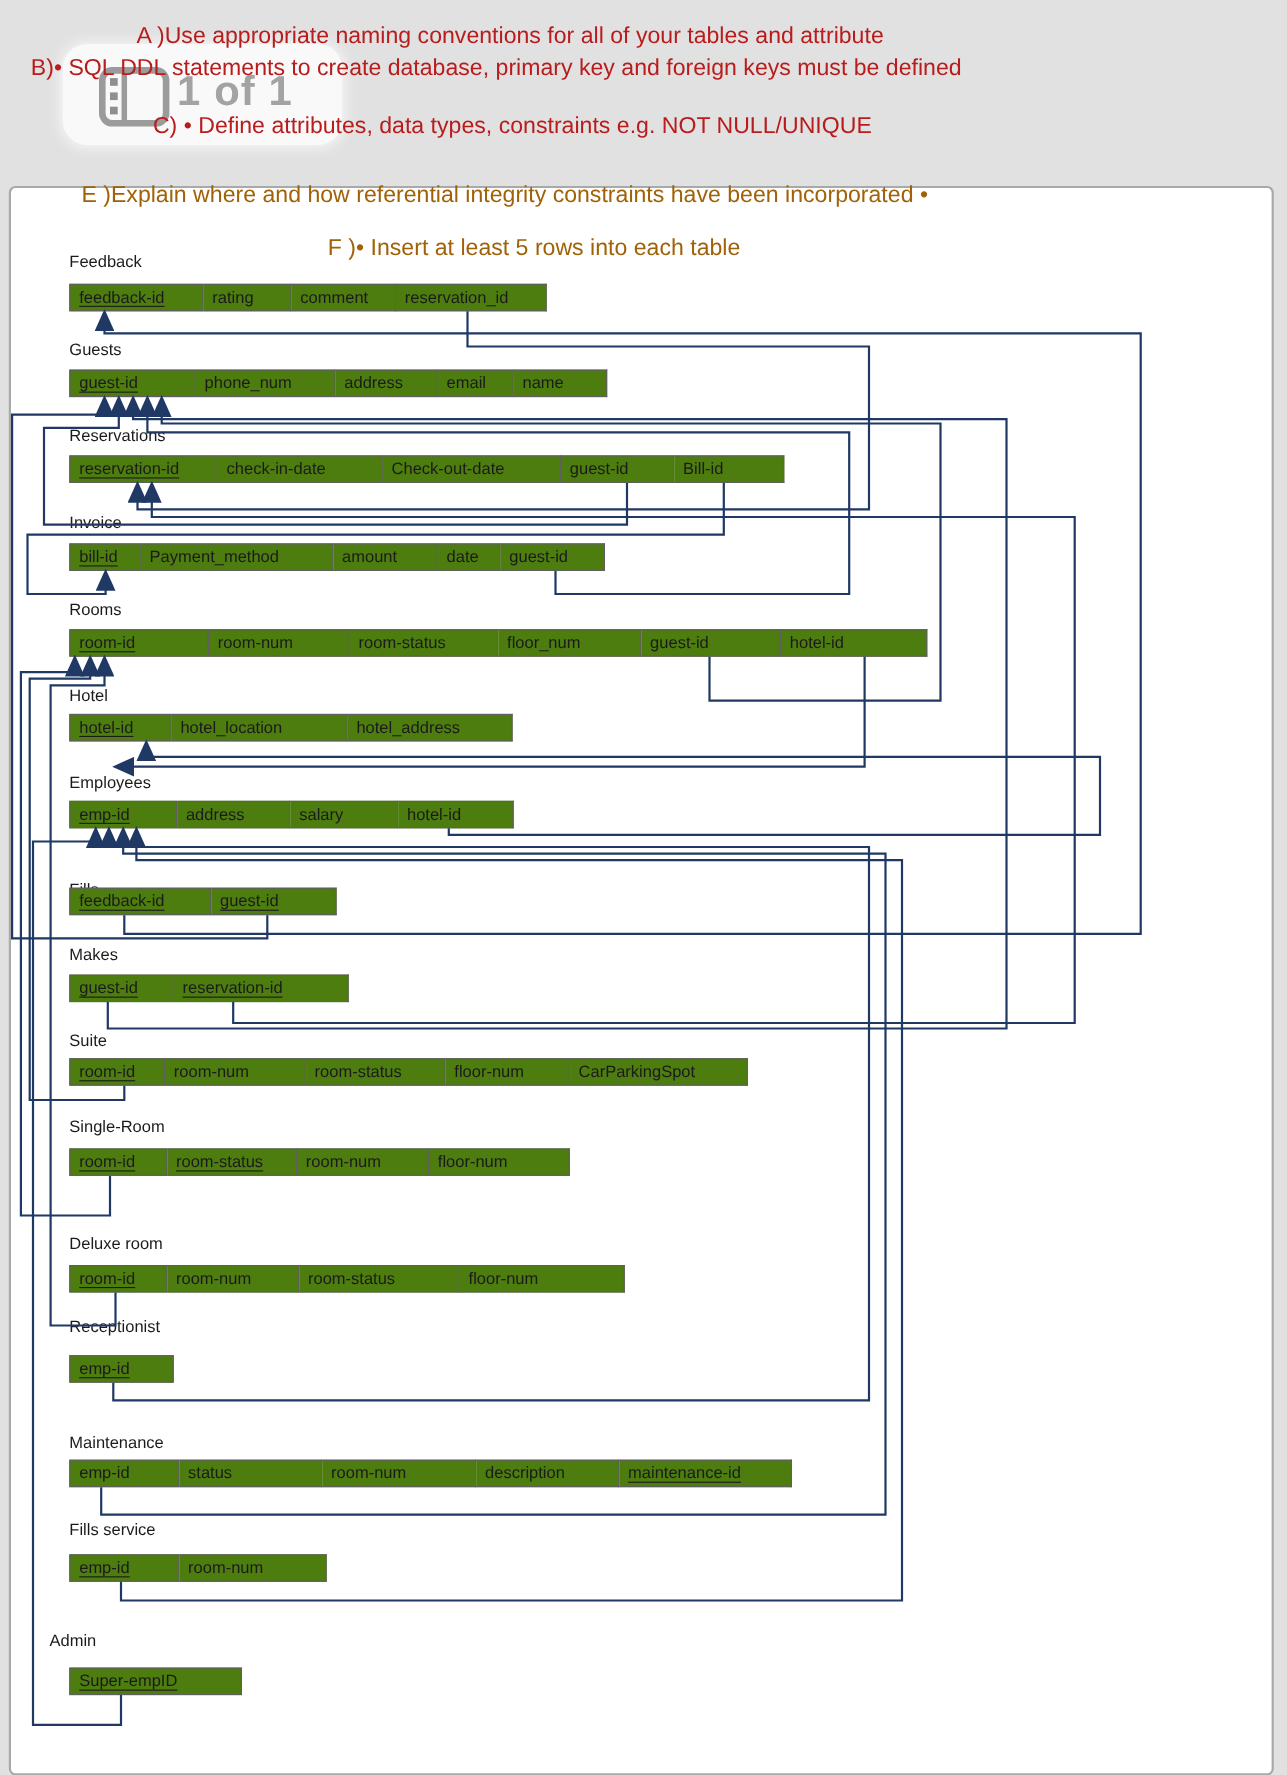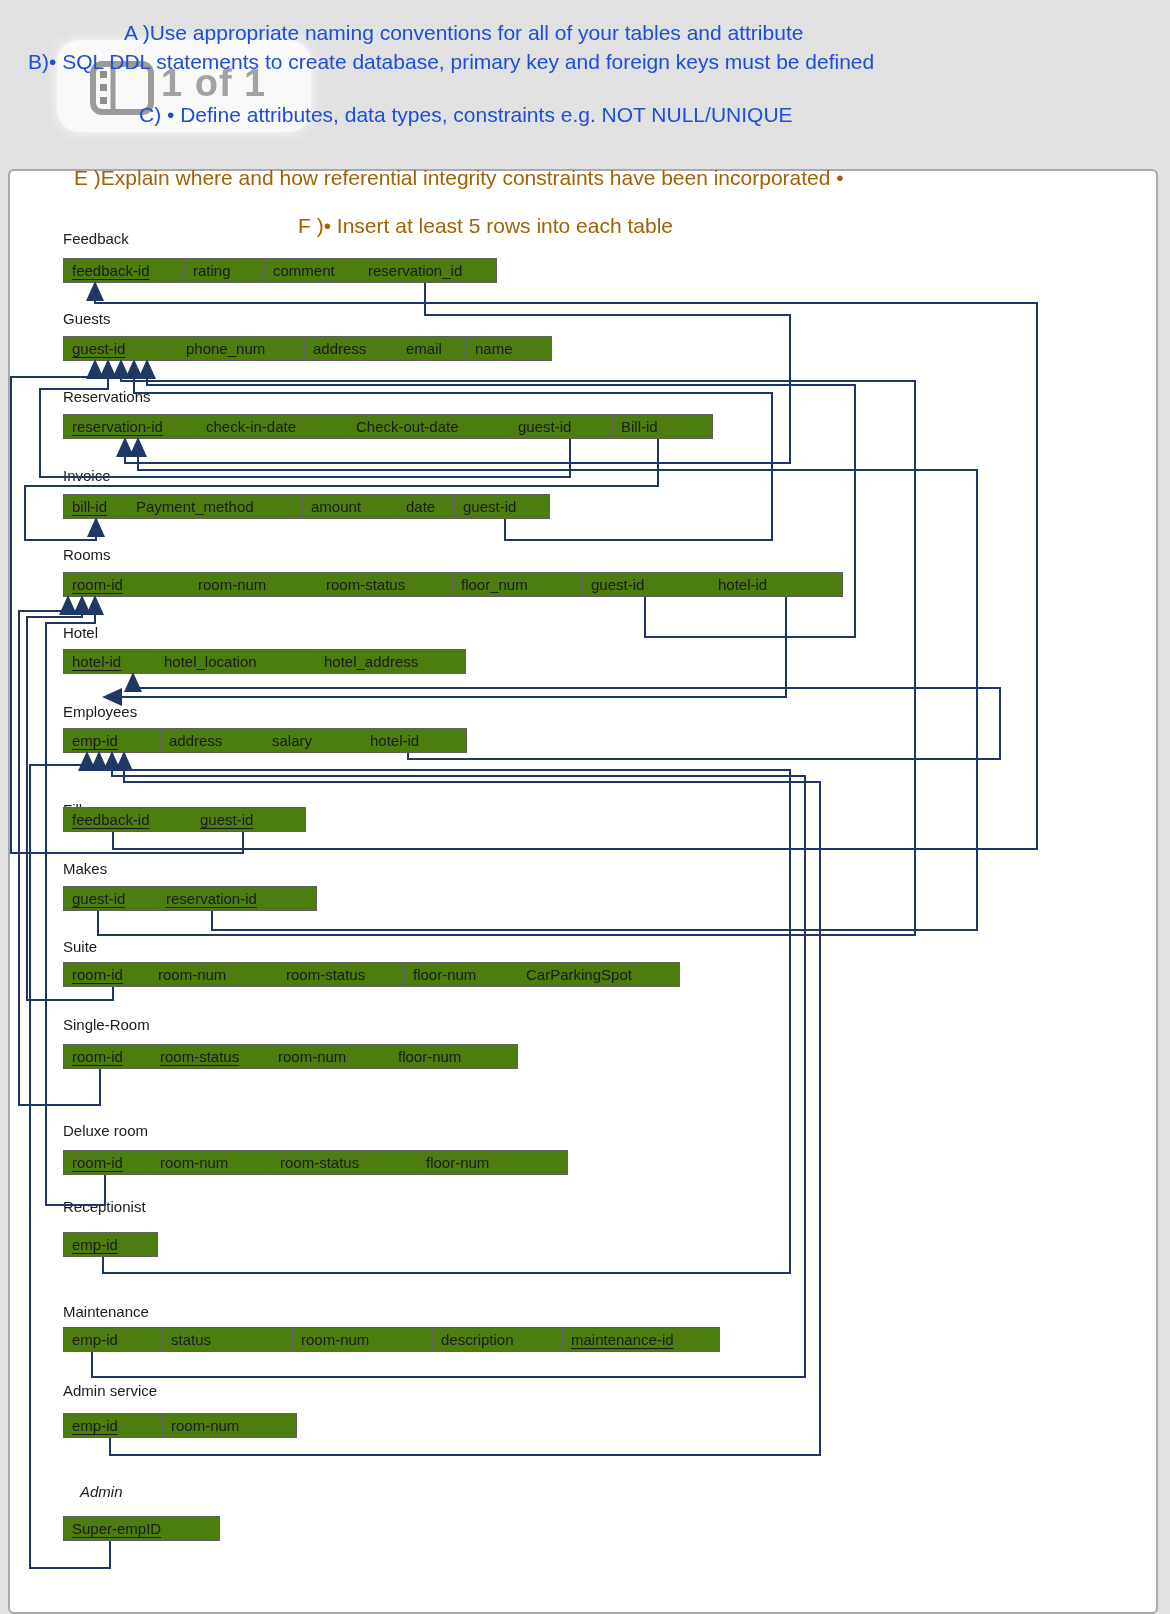--- a/index.html
+++ b/index.html
@@ -3,21 +3,21 @@
 <meta charset="utf-8">
 <style>
   html,body{margin:0;padding:0;}
   body{
     width:1170px;height:1614px;position:relative;overflow:hidden;
     background:#e1e1e1;
     font-family:"Liberation Sans","DejaVu Sans",sans-serif;
     color:#1b1b1b;
   }
   
-  .hline{position:absolute;font-size:21px;color:#1d4ed8;white-space:nowrap;z-index:3;}
+  .hline{position:absolute;font-size:21px;color:#b91c1c;white-space:nowrap;z-index:3;}
   #badge{
     position:absolute;left:57px;top:40px;width:254px;height:92px;
     background:rgba(255,255,255,0.8);border-radius:22px;z-index:2;
     box-shadow:0 0 14px rgba(255,255,255,0.9);
   }
   #badge .badge-text{
     position:absolute;left:104px;top:22px;font-size:38px;font-weight:bold;
     color:#a3a3a3;letter-spacing:1px;white-space:nowrap;
   }
   #badge svg{position:absolute;left:32px;top:20px;}
@@ -157,26 +157,26 @@
       <div class="cell pk" style="width: 95px;">emp-id</div>
     </div>
     <div class="tbl-label" style="left: 63px; top: 1303px;">Maintenance</div>
     <div class="tbl-row" style="left: 63px; top: 1327px;">
       <div class="cell" style="width: 100px;">emp-id</div>
       <div class="cell" style="width: 130px;">status</div>
       <div class="cell" style="width: 140px;">room-num</div>
       <div class="cell" style="width: 130px;">description</div>
       <div class="cell pk" style="width: 157px;">maintenance-id</div>
     </div>
-    <div class="tbl-label" style="left: 63px; top: 1382px;">Admin service</div>
+    <div class="tbl-label" style="left: 63px; top: 1382px;">Fills service</div>
     <div class="tbl-row" style="left: 63px; top: 1413px;">
       <div class="cell pk" style="width: 100px;">emp-id</div>
       <div class="cell" style="width: 134px;">room-num</div>
     </div>
-    <div class="tbl-label" style="left: 80px; top: 1483px; font-style: italic;">Admin</div>
+    <div class="tbl-label" style="left: 45px; top: 1483px;">Admin</div>
     <div class="tbl-row" style="left: 63px; top: 1516px;">
       <div class="cell pk" style="width: 157px;">Super-empID</div>
     </div>
     <svg id="wires" width="1170" height="1614">
       <defs>
         <marker id="arr" markerWidth="10" markerHeight="9" refX="8" refY="4.5" orient="auto">
           <path d="M0,0 L10,4.5 L0,9 Z" fill="#1f3864"></path>
         </marker>
       </defs>
       <polyline points="113,832 113,849 1037,849 1037,303 95,303 95,285" fill="none" stroke="#1f3864" stroke-width="2" marker-end="url(#arr)"></polyline>

